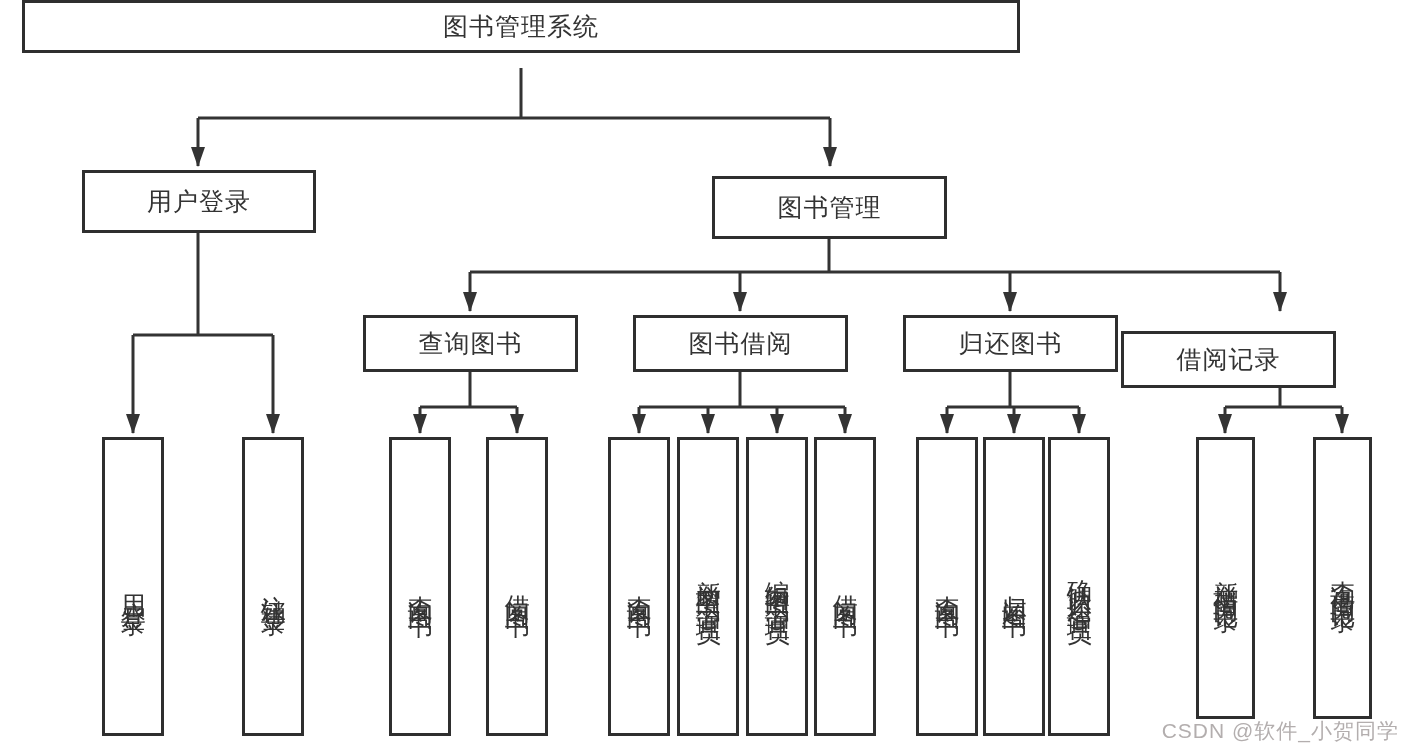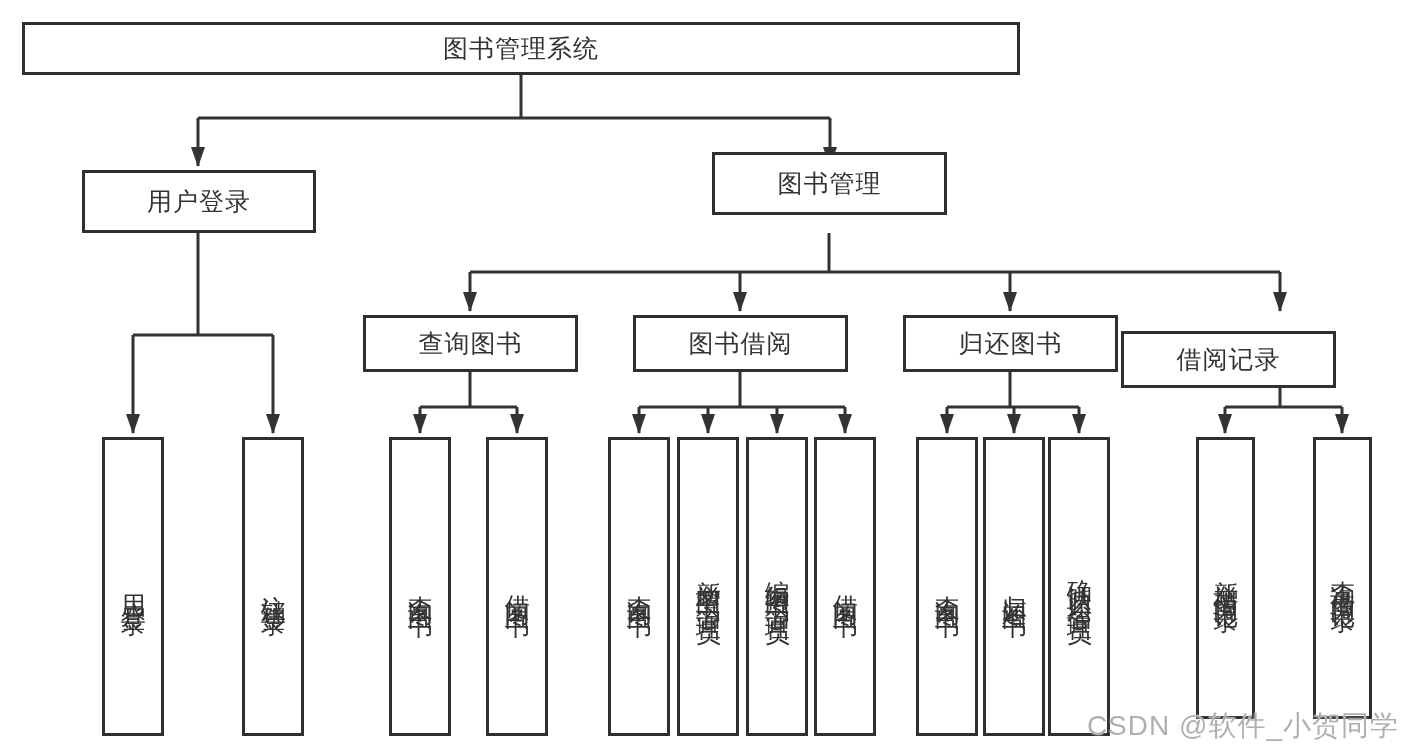--- a/index.html
+++ b/index.html
@@ -20,39 +20,39 @@
     align-items:center;
     justify-content:center;
     color:#333333;
   }
   .hlabel{
     font-size:25px;
     letter-spacing:1px;
     color:#333333;
     white-space:nowrap;
   }
-  .root{left:22px;top:22px;width:998px;height:53px;}
+  .root{left:22px;top:0;width:998px;height:53px;}
   .l2a{left:82px;top:170px;width:234px;height:63px;}
-  .l2b{left:712px;top:152px;width:235px;height:63px;text-align:center;}
+  .l2b{left:712px;top:176px;width:235px;height:63px;text-align:center;}
   .l3{top:315px;width:215px;height:57px;}
   .l3a{left:363px;} .l3b{left:633px;} .l3c{left:903px;} .l3d{left:1121px;margin-top:16px;}
   .leaf{top:437px;width:62px;height:299px;}
   .leaf.short{width:59px;height:282px;}
   .vlabel{
     writing-mode:vertical-lr;
     text-orientation:mixed;
     font-size:25px;
     letter-spacing:6px;
     line-height:1.1;
     color:#333333;
   }
   .watermark{
     position:absolute;
     right:6px;bottom:2px;
-    font-size:28px;
+    font-size:21px;
     color:#b3aeae;
     letter-spacing:1px;
     text-shadow:0 0 2px #ffffff;
     white-space:nowrap;
   }
 </style>
 </head>
 <body>
 
 <div class="canvas">

